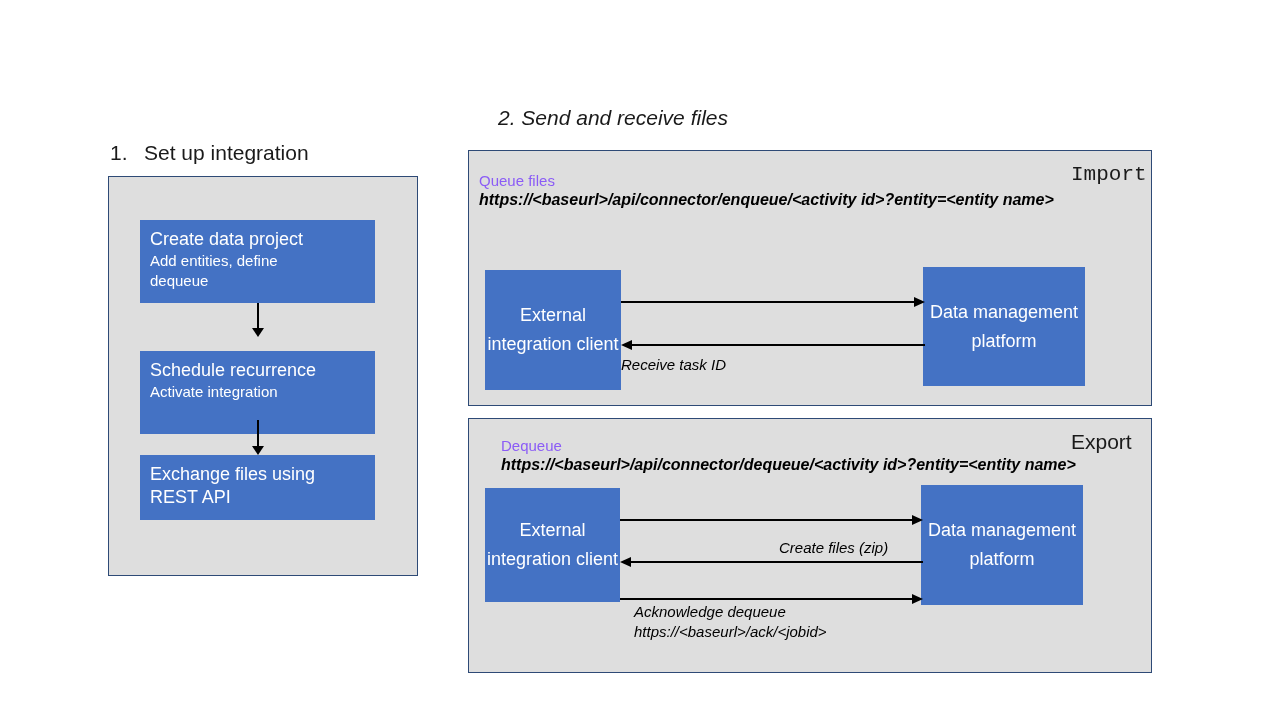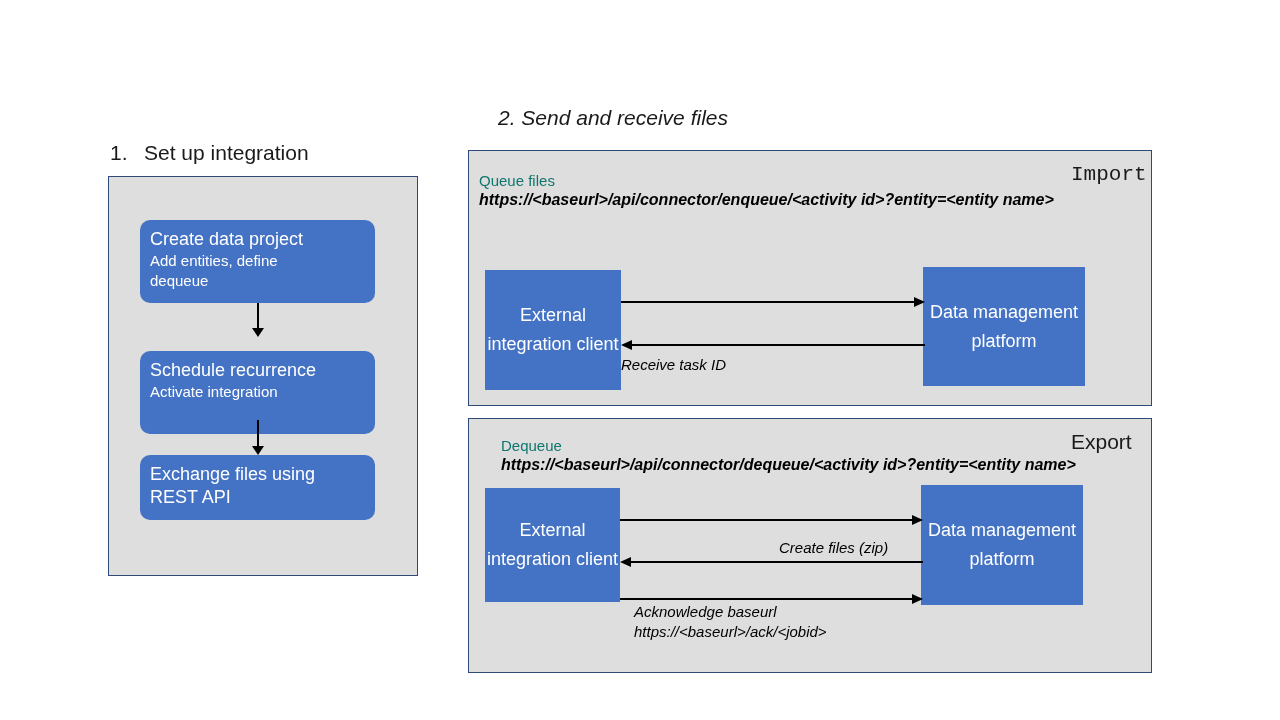--- a/index.html
+++ b/index.html
@@ -19,21 +19,21 @@
   
   .panel{position:absolute;background:#dedede;border:1px solid #2e4a76;box-sizing:border-box;}
   #panel-left{left:108px;top:176px;width:310px;height:400px;}
   #panel-import{left:468px;top:150px;width:684px;height:256px;}
   #panel-export{left:468px;top:418px;width:684px;height:255px;}
 
   
   .bluebox{position:absolute;background:#4472c4;box-sizing:border-box;color:#ffffff;}
   .bluebox .title{font-size:18px;line-height:23px;display:block;}
   .bluebox .sub{font-size:15px;line-height:20px;display:block;}
-  .step{padding:8px 10px 6px 10px;border-radius:10px;}
+  .step{padding:8px 10px 6px 10px;}
   #step1{left:140px;top:220px;width:235px;height:83px;}
   #step2{left:140px;top:351px;width:235px;height:83px;}
   #step3{left:140px;top:455px;width:235px;height:65px;}
 
   
   .varrow{position:absolute;width:14px;}
   .varrow .shaft{position:absolute;left:6px;top:0;width:2px;background:#000;}
   .varrow .head{position:absolute;left:1px;width:0;height:0;
      border-left:6px solid transparent;border-right:6px solid transparent;border-top:9px solid #000;}
   #va1{left:251px;top:303px;height:34px;}
@@ -41,21 +41,21 @@
   #va2{left:251px;top:420px;height:35px;}
   #va2 .shaft{height:26px;} #va2 .head{top:26px;}
 
   
   .corner-label{position:absolute;font-size:21px;color:#1a1a1a;white-space:nowrap;}
   #label-import{left:1071px;top:163px;font-family:Liberation Mono, monospace;}
   #label-export{left:1071px;top:430px;}
 
   
   .cap{position:absolute;white-space:nowrap;}
-  .cap .line1{font-size:15px;line-height:19px;display:block;color:#0f766e;}
+  .cap .line1{font-size:15px;line-height:19px;display:block;color:#8b5cf6;}
   .cap .line2{font-size:16px;line-height:20px;display:block;font-weight:bold;font-style:italic;color:#000;}
   #cap-import{left:479px;top:171px;}
   #cap-export{left:501px;top:436px;}
 
   
   .node{position:absolute;background:#4472c4;color:#fff;display:flex;align-items:center;
         justify-content:center;text-align:center;font-size:18px;line-height:29px;box-sizing:border-box;}
   #imp-client{left:485px;top:270px;width:136px;height:120px;}
   #imp-dmp{left:923px;top:267px;width:162px;height:119px;}
   #exp-client{left:485px;top:488px;width:135px;height:114px;}
@@ -159,17 +159,17 @@
     <span class="shaft"></span>
     <span class="head"></span>
   </div>
   <div class="note" id="note-zip">Create files (zip)</div>
 
   <div class="harrow right" id="exp-a3">
     <span class="shaft"></span>
     <span class="head"></span>
   </div>
   <div class="note" id="note-ack">
-    <span style="display:block">Acknowledge baseurl</span>
+    <span style="display:block">Acknowledge dequeue</span>
     <span style="display:block">https://&lt;baseurl&gt;/ack/&lt;jobid&gt;</span>
   </div>
 
 </div>
 
 </body></html>

